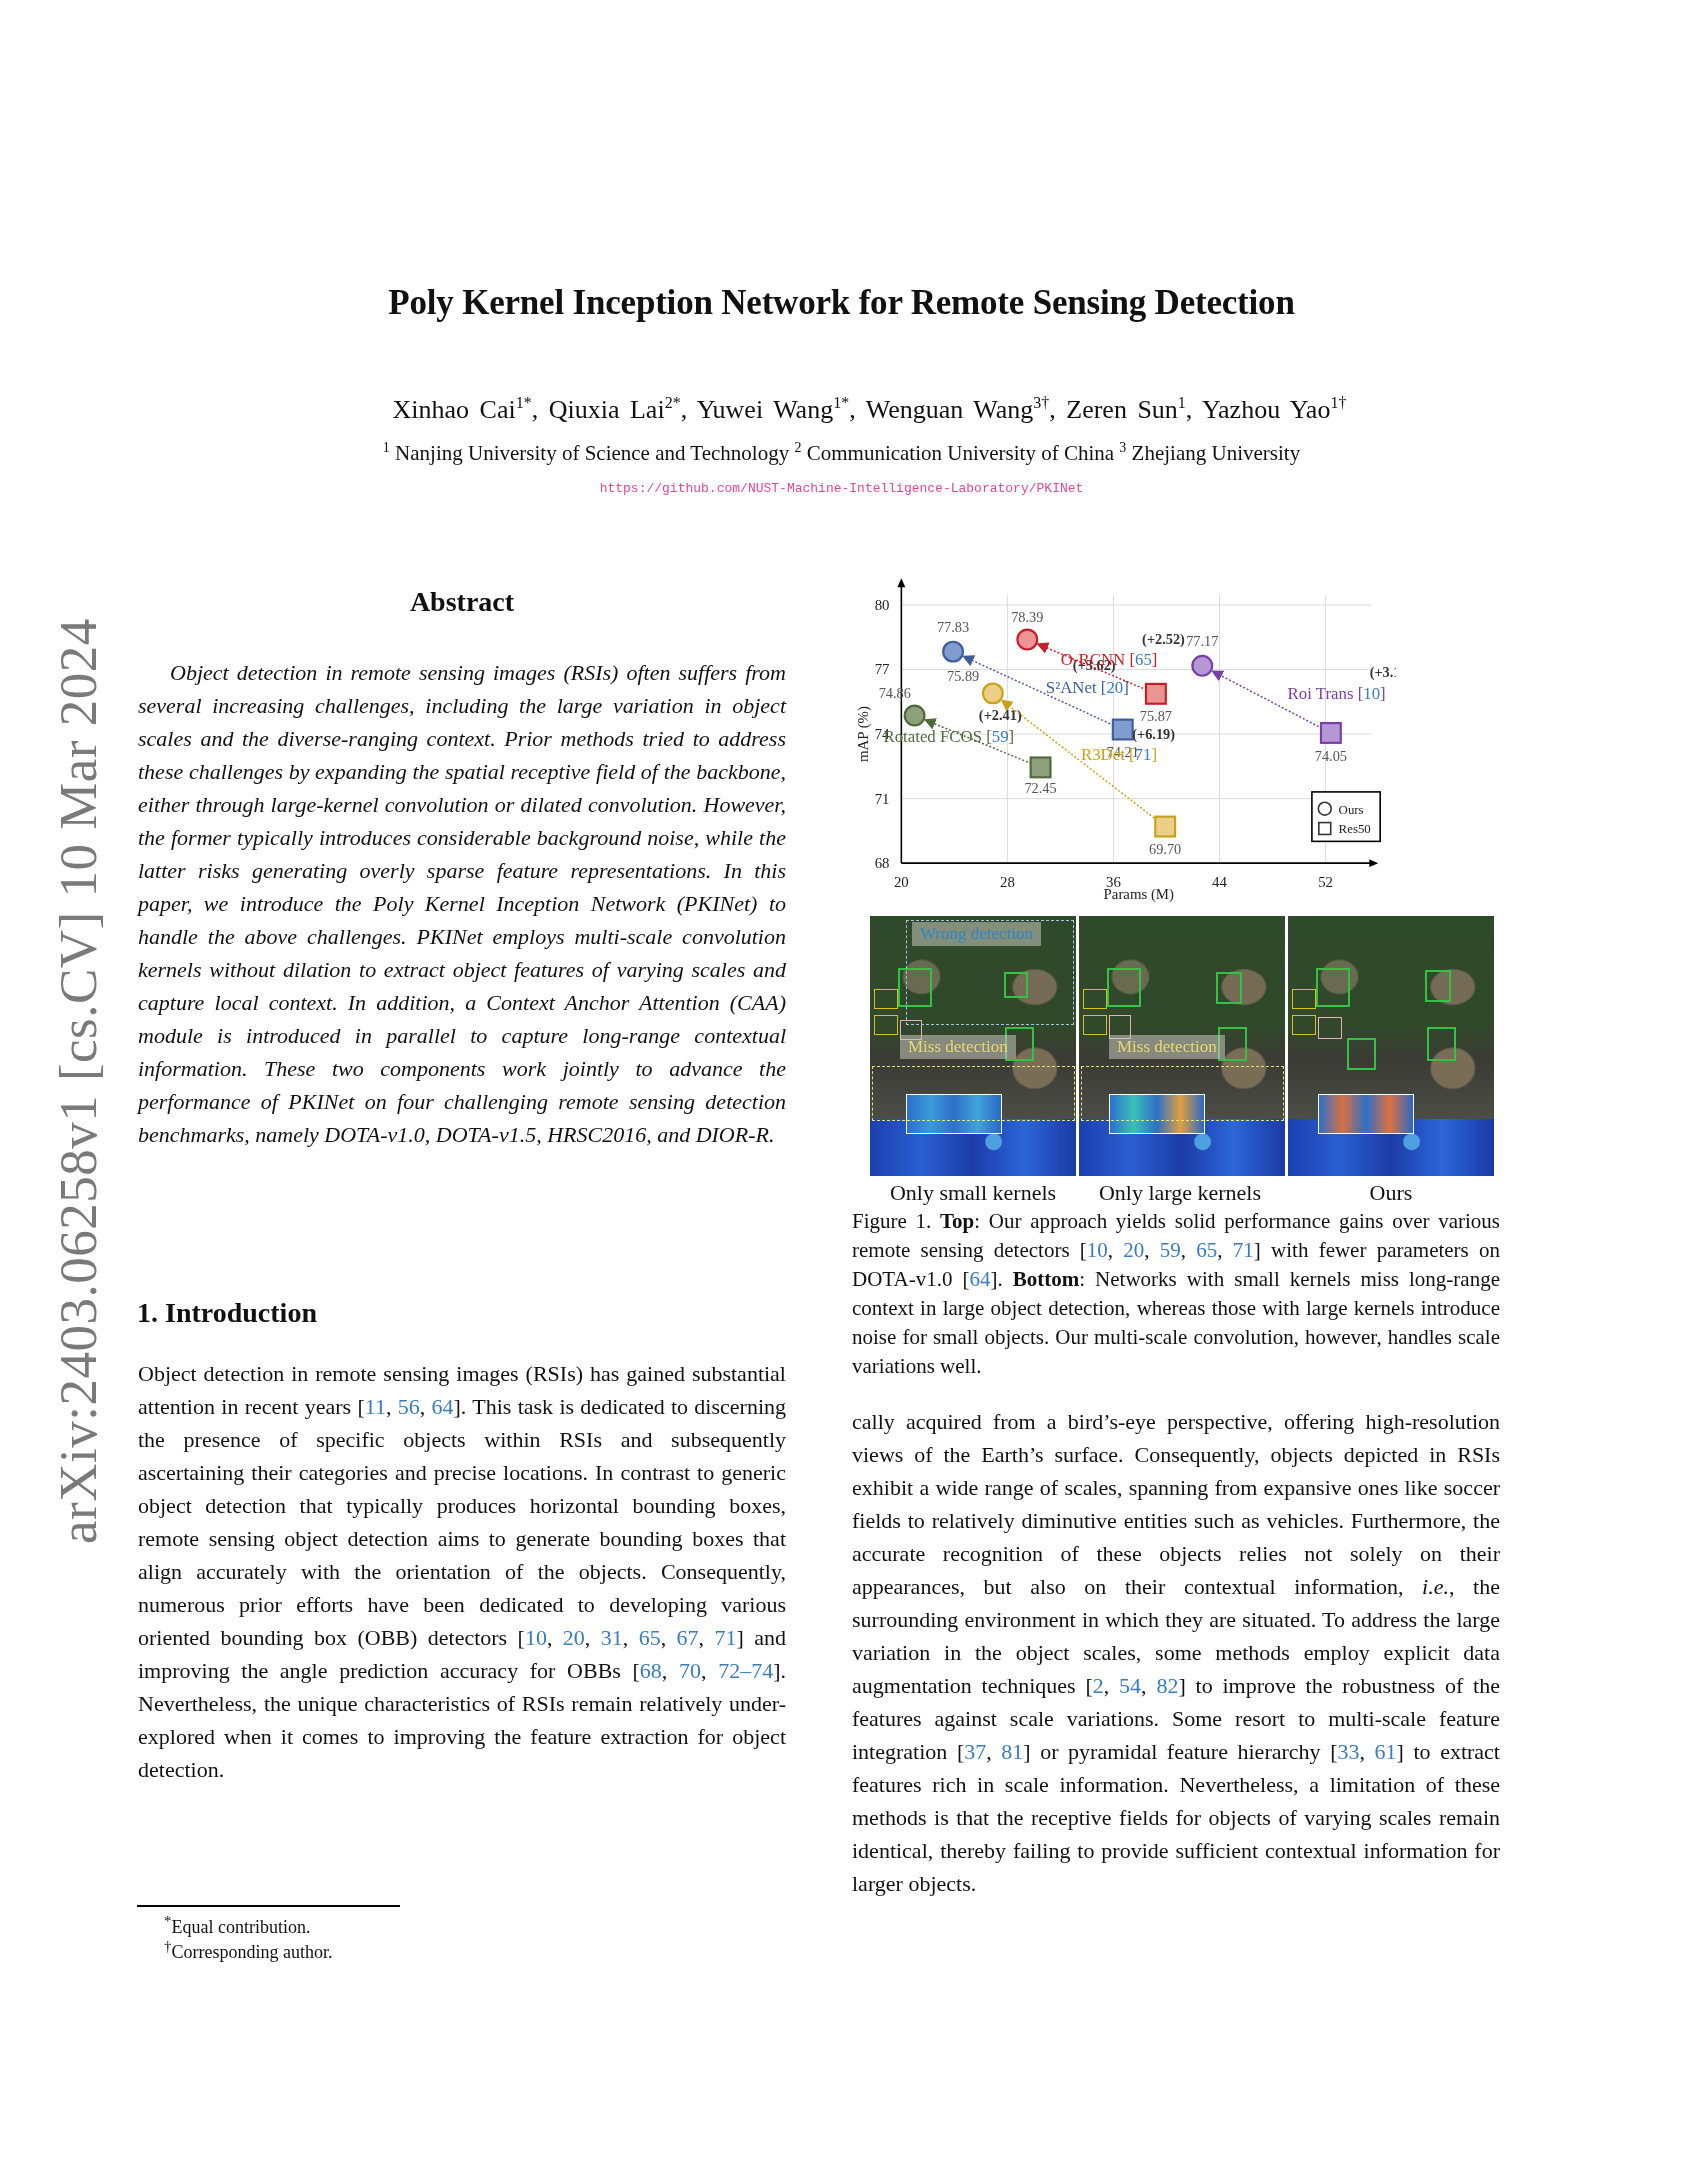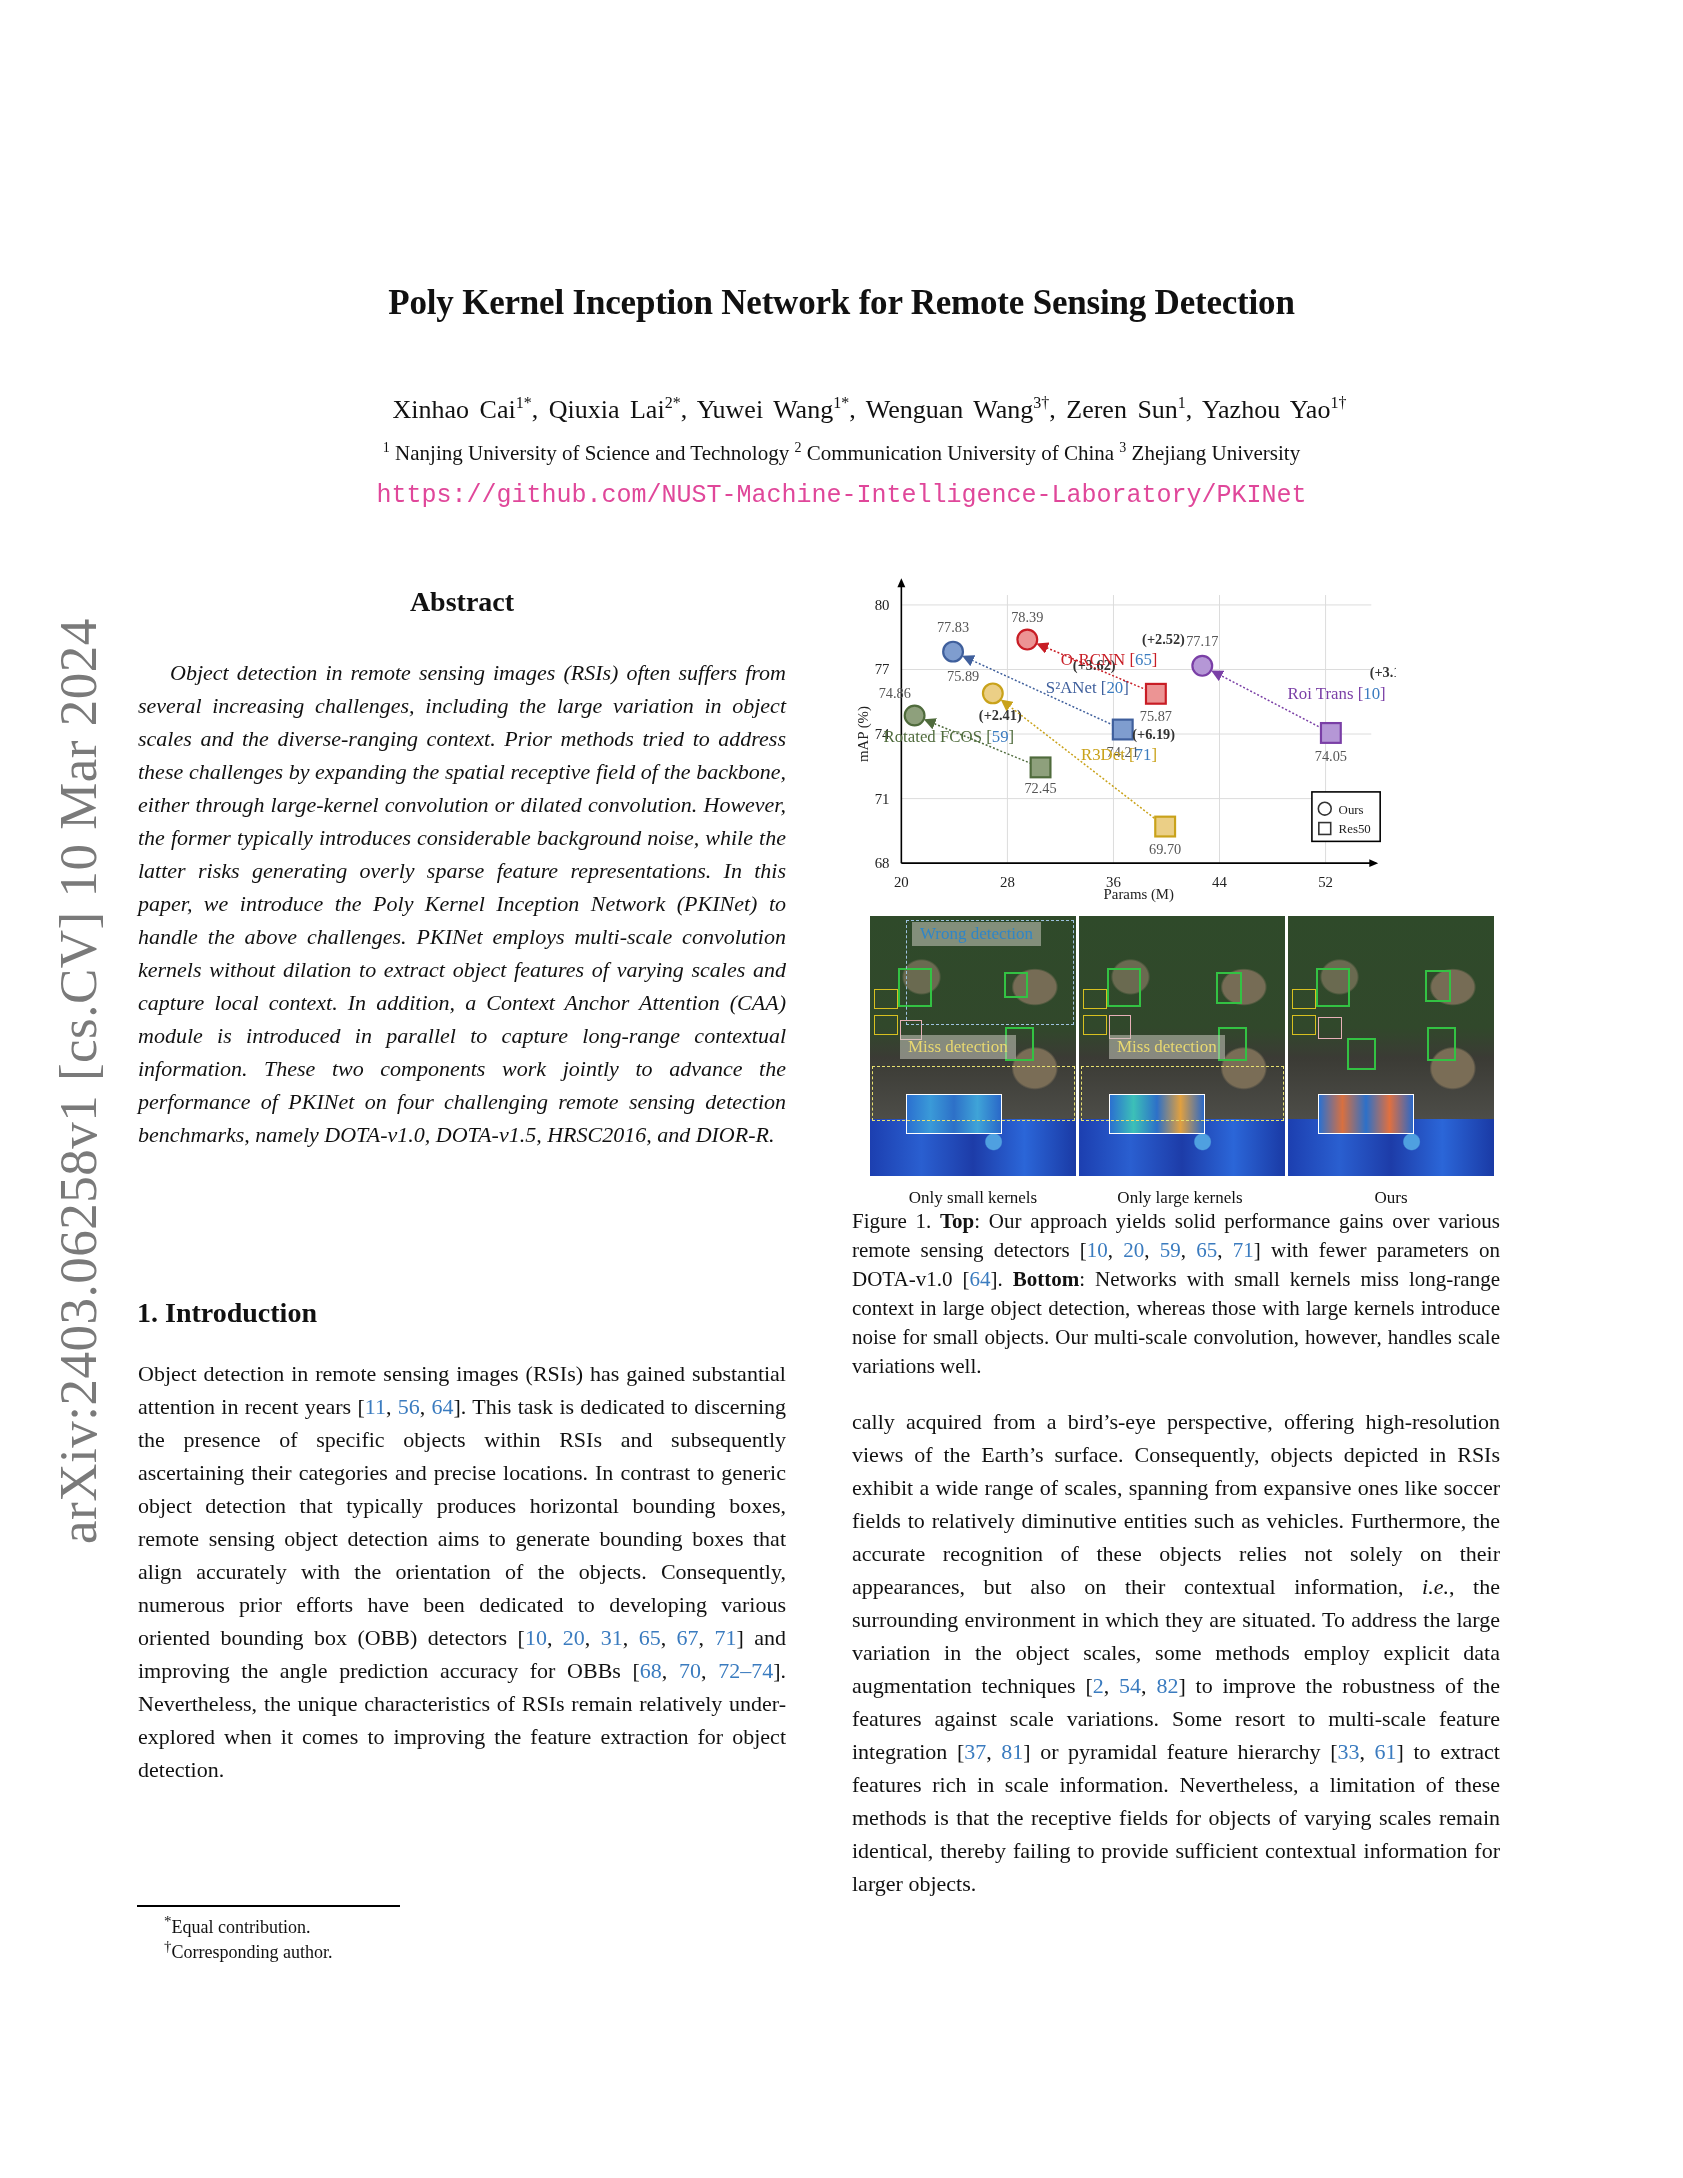--- a/index.html
+++ b/index.html
@@ -4,21 +4,21 @@
 <style>
   html, body { margin:0; padding:0; background:#fff; }
   body { width:1683px; height:2178px; position:relative; overflow:hidden;
          font-family:"Liberation Serif","DejaVu Serif",serif; color:#111; }
   .abs { position:absolute; }
   .title { left:0; width:1683px; top:283px; text-align:center; font-size:35px; font-weight:bold; letter-spacing:-0.2px; }
   .authors { left:0; width:1683px; top:394px; text-align:center; font-size:26px; word-spacing:4px;padding-left:28px; }
   .authors sup { font-size:16px; }
   .affil { left:0; width:1683px; top:440px; text-align:center; font-size:21px; }
   .affil sup { font-size:14px; }
-  .url { left:0; width:1683px; top:481px; text-align:center; font-family:"Liberation Mono","DejaVu Sans Mono",monospace; font-size:25px; color:#e0479a; }
+  .url { left:0; width:1683px; top:481px; text-align:center; font-family:"Liberation Mono","DejaVu Sans Mono",monospace; font-size:13px; color:#e0479a; }
   .side { left:48px; top:1544px; transform-origin:0 0; transform:rotate(-90deg); font-family:"Liberation Serif",serif; font-size:53px; color:#7a7a7a; white-space:nowrap; letter-spacing:0.5px; }
   .col { width:650px; font-size:22px; line-height:33px; text-align:justify; hyphens:manual; }
   .col p { margin:1px; }
   .left { left:137px; }
   .right { left:851px; }
   h2.abs-h { position:absolute; left:137px; width:650px; top:586px; margin:0; text-align:center; font-size:28px; font-weight:bold; }
   .abstract { top:655px; font-style:italic; }
   .indent { text-indent:32px; }
   h2.sec { position:absolute; left:137px; top:1297px; margin:0; font-size:28px; font-weight:bold; }
   .intro { top:1356px; }
@@ -37,21 +37,21 @@
        linear-gradient(180deg,#2f4a2a 0%, #31482b 55%, #3b3b35 70%, #4d4d48 100%); }
   .panel .heat { position:absolute; left:0; top:203px; width:206px; height:57px;
      background: radial-gradient(circle at 60% 40%, #4fa0e0 0 6%, transparent 7%),
                  linear-gradient(90deg,#1c3fb0,#2a5fd0,#1d3ca8,#2b66d8,#1a3aa5); }
   .panel .inset { position:absolute; left:36px; top:178px; width:94px; height:38px; border:1px solid #fff;
      background: linear-gradient(90deg,#2b70d0,#3a9ad8,#2d70c8,#3fa4d8,#2a68c8); }
   .lbl-box { position:absolute; background:rgba(200,200,190,0.55); font-size:17px; padding:2px 8px; }
   .gbox { position:absolute; border:2px solid #33c243; }
   .ybox { position:absolute; border:1.5px solid #d8c020; }
   .pbox { position:absolute; border:1.5px solid #e8b0b8; }
-  .fig-sub { top:1180px; font-size:17px; width:206px; text-align:center;margin-top:8px; }
+  .fig-sub { top:1180px; font-size:22px; width:206px; text-align:center; }
   svg text { font-family:"Liberation Serif",serif; }
 </style>
 </head>
 <body>
 
 <div class="abs side">arXiv:2403.06258v1  [cs.CV]  10 Mar 2024</div>
 
 <div class="abs title">Poly Kernel Inception Network for Remote Sensing Detection</div>
 <div class="abs authors" id="authors"><span>Xinhao Cai<sup>1*</sup></span>,  <span>Qiuxia Lai<sup>2*</sup></span>,  <span>Yuwei Wang<sup>1*</sup></span>,  <span>Wenguan Wang<sup>3†</sup></span>,  <span>Zeren Sun<sup>1</sup></span>,  <span>Yazhou Yao<sup>1†</sup></span></div>
 <div class="abs affil" id="affils"><span><sup>1</sup> Nanjing University of Science and Technology </span><span><sup>2</sup> Communication University of China </span><span><sup>3</sup> Zhejiang University</span></div>

